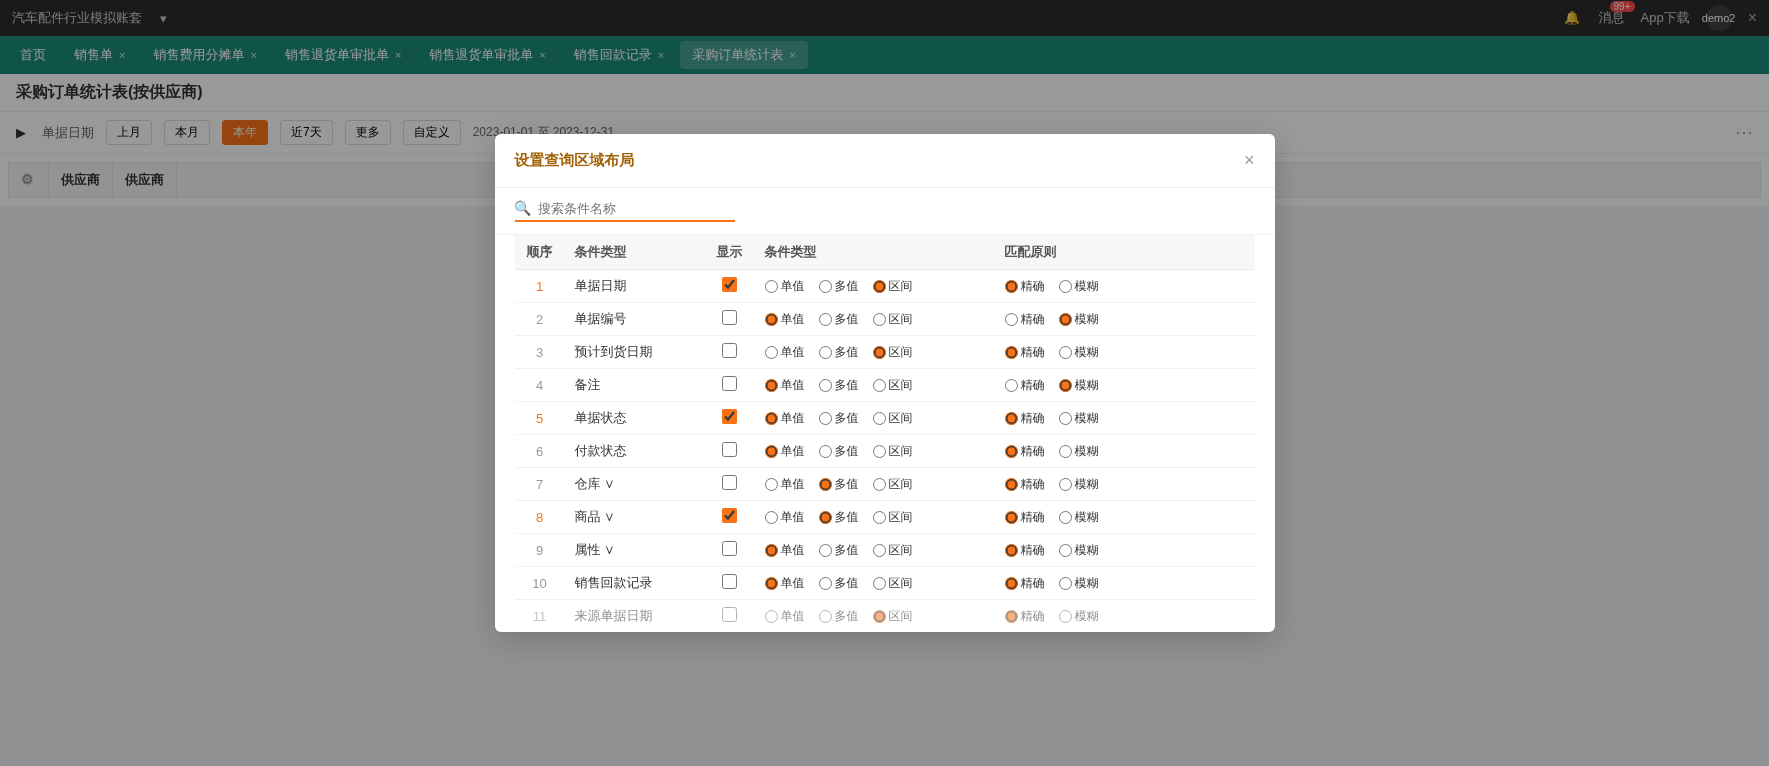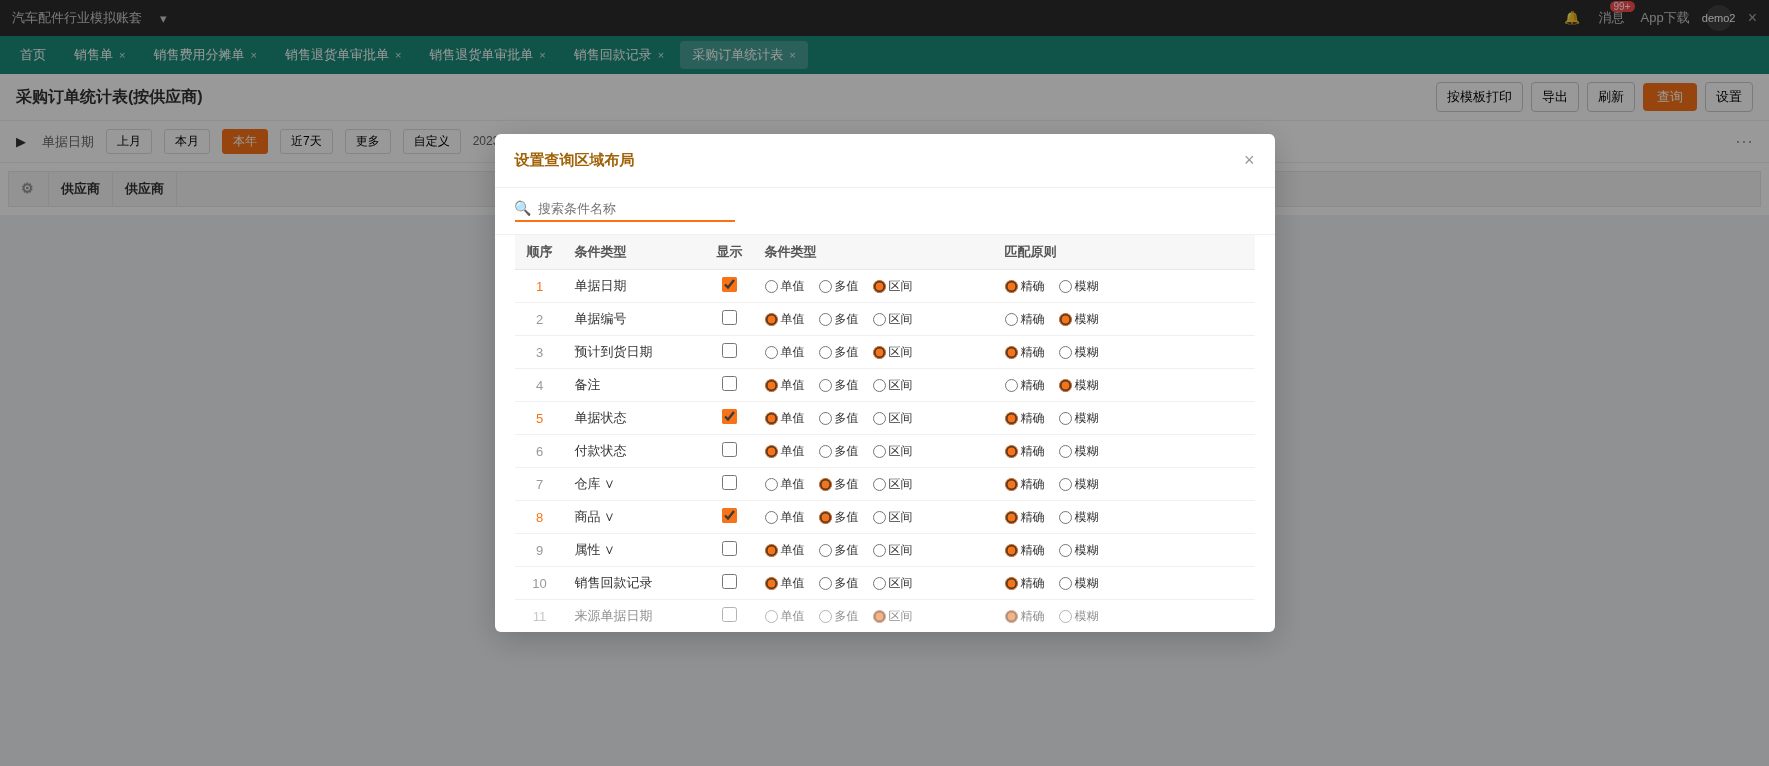--- a/index.html
+++ b/index.html
@@ -248,27 +248,20 @@
   <div class="tab-item active tab-active-page">
     <span>采购订单统计表</span>
     <span class="close-x">×</span>
   </div>
 </div>
 
 <div style="background:#f0f2f5; min-height: 692px;">
 
   <div class="page-header">
     <span class="page-title">采购订单统计表(按供应商)</span>
-    <div class="page-actions">
-      <button class="btn-print">按模板打印</button>
-      <button class="btn-export">导出</button>
-      <button class="btn-refresh">刷新</button>
-      <button class="btn-query">查询</button>
-      <button class="btn-settings">设置</button>
-    </div>
   </div>
 
   <div class="filter-bar">
     <span style="color:#333; font-size:13px; margin-right:4px;">▶</span>
     <span class="filter-label">单据日期</span>
     <button class="filter-btn">上月</button>
     <button class="filter-btn">本月</button>
     <button class="filter-btn active">本年</button>
     <button class="filter-btn">近7天</button>
     <button class="filter-btn">更多</button>

